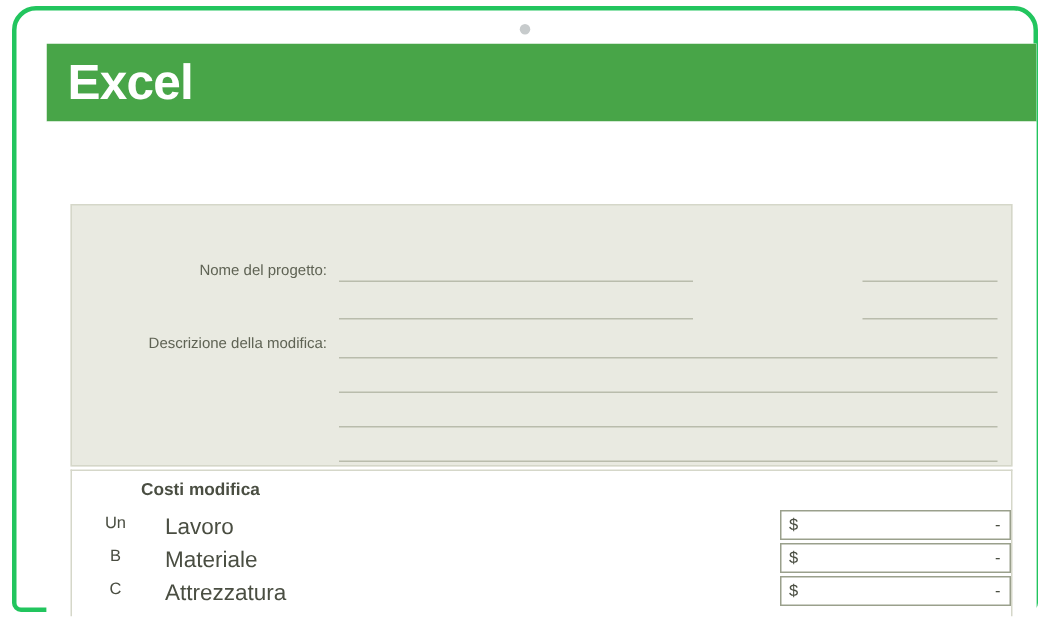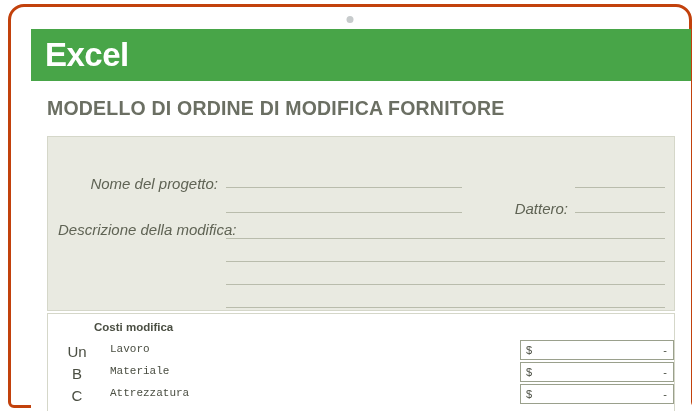--- a/index.html
+++ b/index.html
@@ -24,21 +24,21 @@
     box-sizing: border-box;
   }
   .bezel {
     position: absolute;
     left: 8px;
     top: 4px;
     width: 684px;
     height: 404px;
     box-sizing: border-box;
     background: #ffffff;
-    border: 3px solid #c2410c;
+    border: 3px solid #22c55e;
     border-radius: 16px 16px 6px 6px;
   }
   .camera {
     position: absolute;
     left: 50%;
     top: 9px;
     transform: translateX(-50%);
     width: 7px;
     height: 7px;
     border-radius: 50%;
@@ -95,25 +95,24 @@
     left: 16px;
     top: 55px;
     width: 628px;
     height: 175px;
     background: #e9eae1;
     border: 1px solid #d5d7c9;
     box-sizing: border-box;
   }
   .field {
     position: absolute;
-    font-size: 15px;
+    font-size: 10px;
     color: #5f6354;
     text-align: right;
     white-space: nowrap;
-    font-style: italic;
   }
   .rule {
     position: absolute;
     border-bottom: 1px solid #b9bcac;
     height: 0;
   }
 
   
   .costs {
     position: absolute;
@@ -139,30 +138,29 @@
     left: 0;
     width: 626px;
     height: 21px;
   }
   .row-letter {
     position: absolute;
     left: 18px;
     top: 3px;
     width: 22px;
     text-align: center;
+    font-size: 11px;
+    color: #4a4e42;
+  }
+  .row-label {
+    position: absolute;
+    left: 62px;
+    top: 3px;
     font-size: 15px;
     color: #4a4e42;
-  }
-  .row-label {
-    position: absolute;
-    left: 62px;
-    top: 3px;
-    font-size: 11px;
-    color: #4a4e42;
-    font-family: Liberation Mono, monospace;
   }
   .amount-cell {
     position: absolute;
     left: 472px;
     top: 0;
     width: 154px;
     height: 20px;
     border: 1px solid #9aa08c;
     box-sizing: border-box;
     background: #ffffff;
@@ -190,32 +188,30 @@
     <div class="camera"></div>
 
     <div class="screen">
 
       <div class="excel-bar">
         <div class="excel-logo">Excel</div>
       </div>
 
       <div class="sheet">
 
-        <div class="doc-title">MODELLO DI ORDINE DI MODIFICA FORNITORE</div>
 
         <div class="info-block">
 
           <div class="field" style="left:10px; top:38px; width:160px;">Nome del progetto:</div>
           <div class="rule" style="left:178px; top:50px; width:236px;"></div>
 
           <div class="rule" style="left:527px; top:50px; width:90px;"></div>
 
           <div class="rule" style="left:178px; top:75px; width:236px;"></div>
 
-          <div class="field" style="left:390px; top:63px; width:130px;">Dattero:</div>
           <div class="rule" style="left:527px; top:75px; width:90px;"></div>
 
           <div class="field" style="left:10px; top:86px; width:160px; line-height:13px; text-align:right;">
             <span>Descrizione della modifica:</span>
           </div>
 
           <div class="rule" style="left:178px; top:101px; width:439px;"></div>
           <div class="rule" style="left:178px; top:124px; width:439px;"></div>
           <div class="rule" style="left:178px; top:147px; width:439px;"></div>
           <div class="rule" style="left:178px; top:170px; width:439px;"></div>

